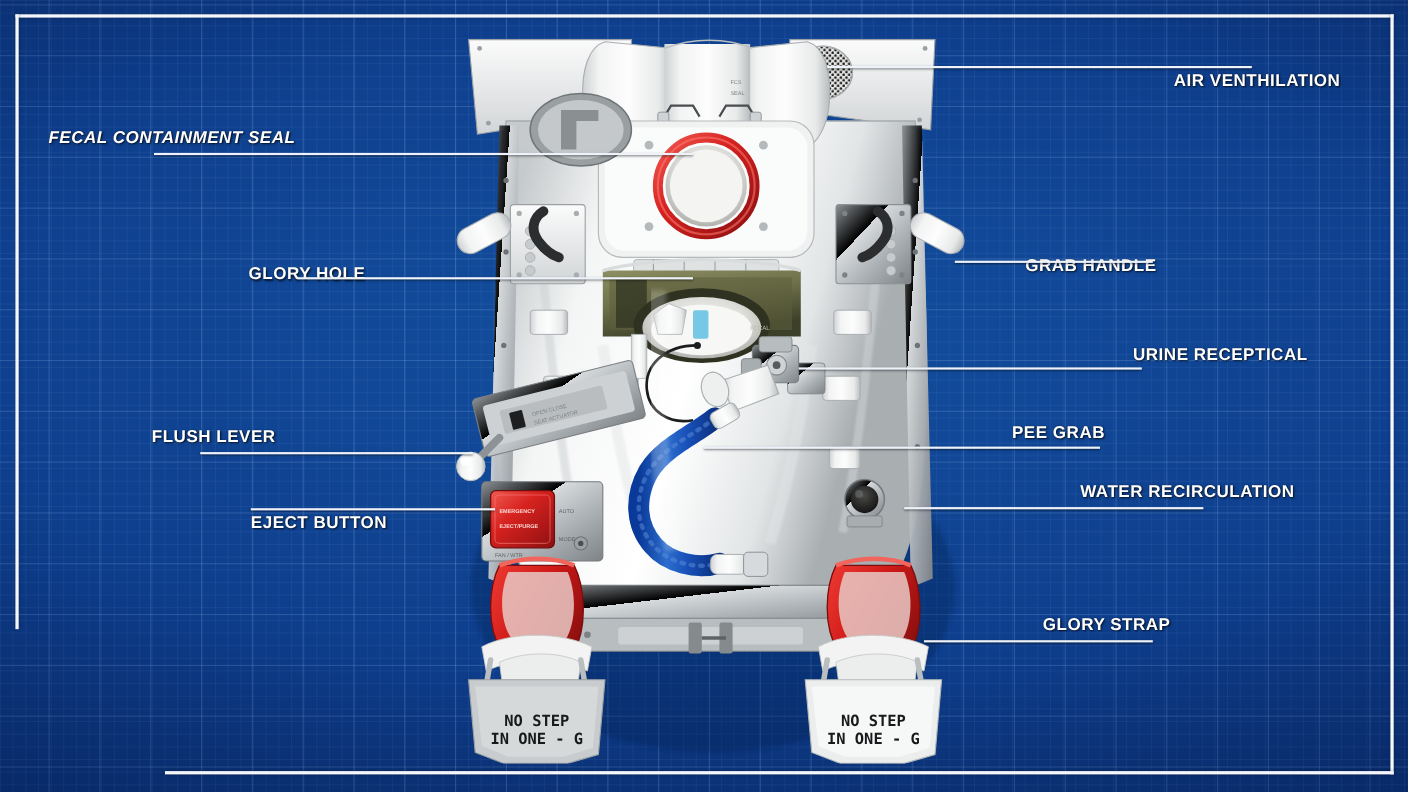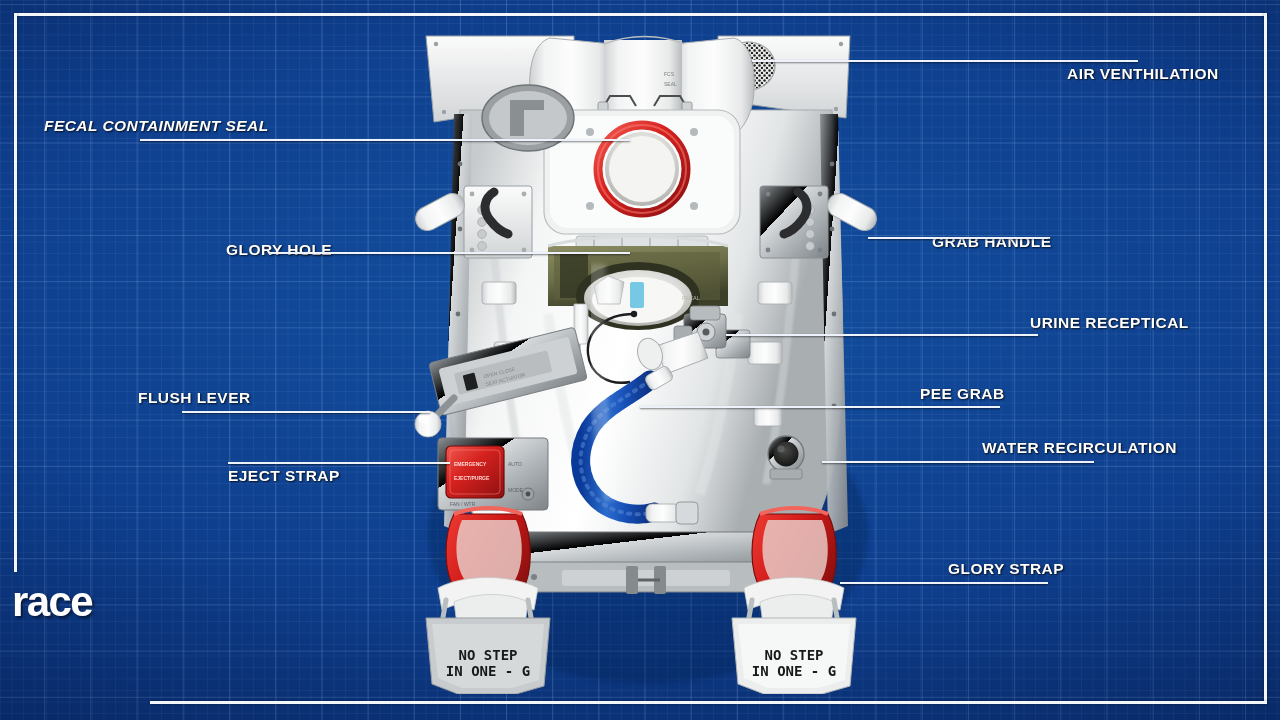--- a/index.html
+++ b/index.html
@@ -436,21 +436,21 @@
     <span class="txt">GLORY HOLE</span>
   </div>
   <div class="lead" style="left:270px;top:252px;width:360px;"></div>
 
   <div class="lbl" style="left:138px;top:390px;text-align:center;">
     <span class="txt">FLUSH LEVER</span>
   </div>
   <div class="lead" style="left:182px;top:411px;width:248px;"></div>
 
   <div class="lbl" style="left:228px;top:468px;">
-    <span class="txt">EJECT STRAP</span>
+    <span class="txt">EJECT BUTTON</span>
   </div>
   <div class="lead" style="left:228px;top:462px;width:222px;"></div>
 
   <div class="lbl" style="left:1055px;top:66px;margin-left:12px;">
     <span class="txt">AIR VENTHILATION</span>
   </div>
   <div class="lead" style="left:752px;top:60px;width:386px;"></div>
 
   <div class="lbl" style="left:932px;top:234px;">
     <span class="txt">GRAB HANDLE</span>
@@ -471,16 +471,15 @@
     <span class="txt">WATER RECIRCULATION</span>
   </div>
   <div class="lead" style="left:822px;top:461px;width:272px;"></div>
 
   <div class="lbl" style="left:948px;top:561px;">
     <span class="txt">GLORY STRAP</span>
   </div>
   <div class="lead" style="left:840px;top:582px;width:208px;"></div>
 
   <div class="logo">
-    <span>race</span>
   </div>
 
 </div>
 
 </body></html>

